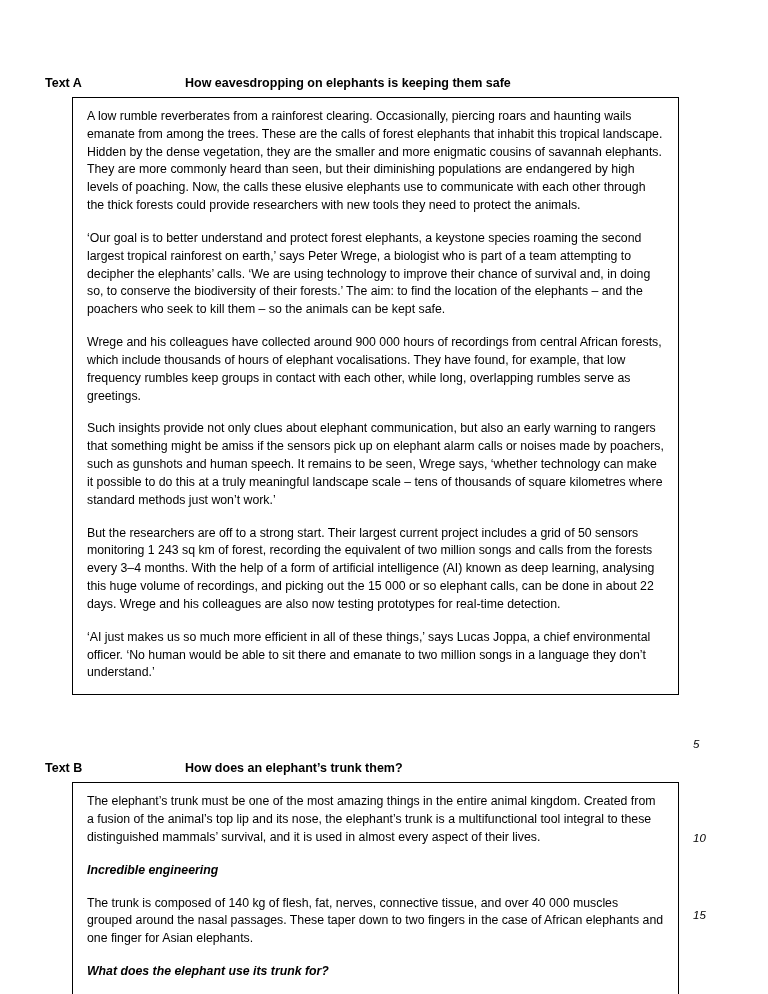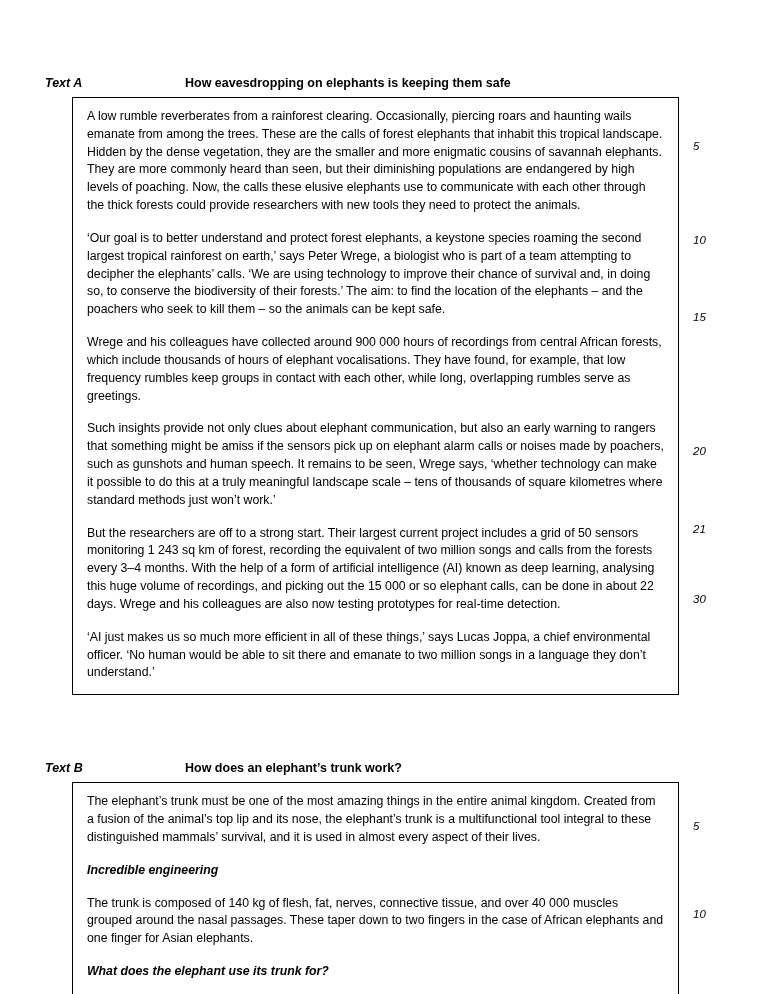--- a/index.html
+++ b/index.html
@@ -33,30 +33,29 @@
     display: flex;
     align-items: baseline;
     font-size: 12.5px;
     font-weight: bold;
     margin-bottom: 7px;
     padding-left: 6px;
   }
   .block-label {
     width: 140px;
     flex: 0 0 140px;
-    font-style: italic;
   }
   .block-title {
     flex: 1 1 auto;
     margin-top: 40px;
   }
 
   .passage-row {
     display: flex;
-    align-items: flex-start;
+    align-items: flex-end;
     padding-left: 33px;
   }
   .passage {
     width: 640px;
     box-sizing: border-box;
     border: 1px solid #000000;
     padding: 10px 14px 12px 14px;
     position: relative;
   }
   .passage p {
@@ -121,21 +120,21 @@
         <span class="lineno" style="top:348px;">20</span>
         <span class="lineno" style="top:426px;">21</span>
         <span class="lineno" style="top:496px;">30</span>
       </div>
     </div>
   </section>
 
   <section class="text-block" id="block-b">
     <div class="block-header">
       <span class="block-label">Text B</span>
-      <span class="block-title">How does an elephant’s trunk work?</span>
+      <span class="block-title">How does an elephant’s trunk them?</span>
     </div>
     <div class="passage-row">
       <div class="passage">
         <p>The elephant’s trunk must be one of the most amazing things in the entire animal kingdom. Created from a fusion of the animal’s top lip and its nose, the elephant’s trunk is a multifunctional tool integral to these distinguished mammals’ survival, and it is used in almost every aspect of their lives.</p>
         <p class="subhead">Incredible engineering</p>
         <p>The trunk is composed of 140 kg of flesh, fat, nerves, connective tissue, and over 40 000 muscles grouped around the nasal passages. These taper down to two fingers in the case of African elephants and one finger for Asian elephants.</p>
         <p class="subhead">What does the elephant use its trunk for?</p>
         <p class="last">In human terms, the elephant’s trunk is most like the tongue.</p>
         <div class="spacer-b"></div>
       </div>

